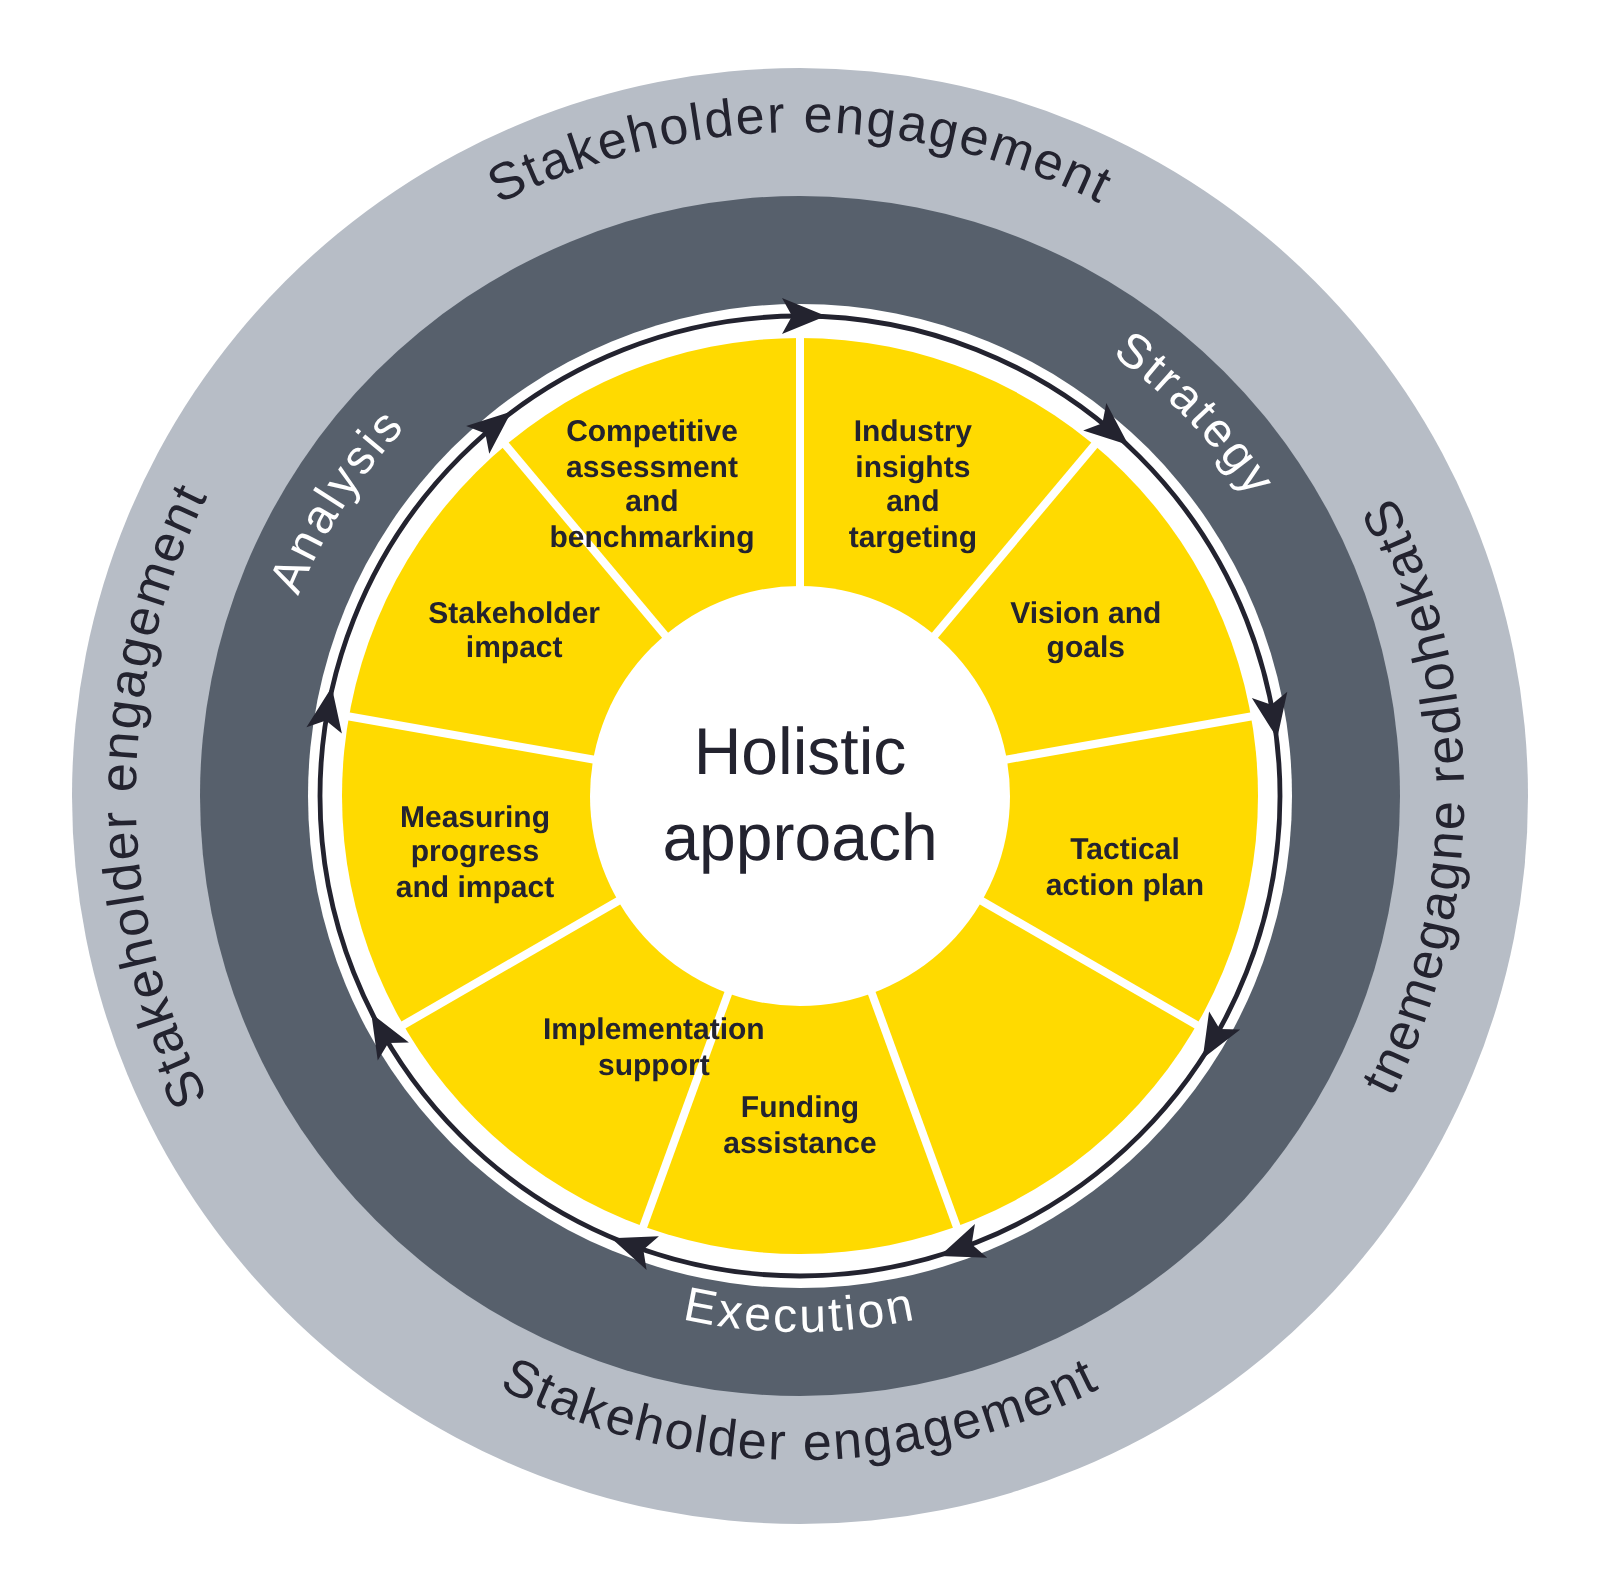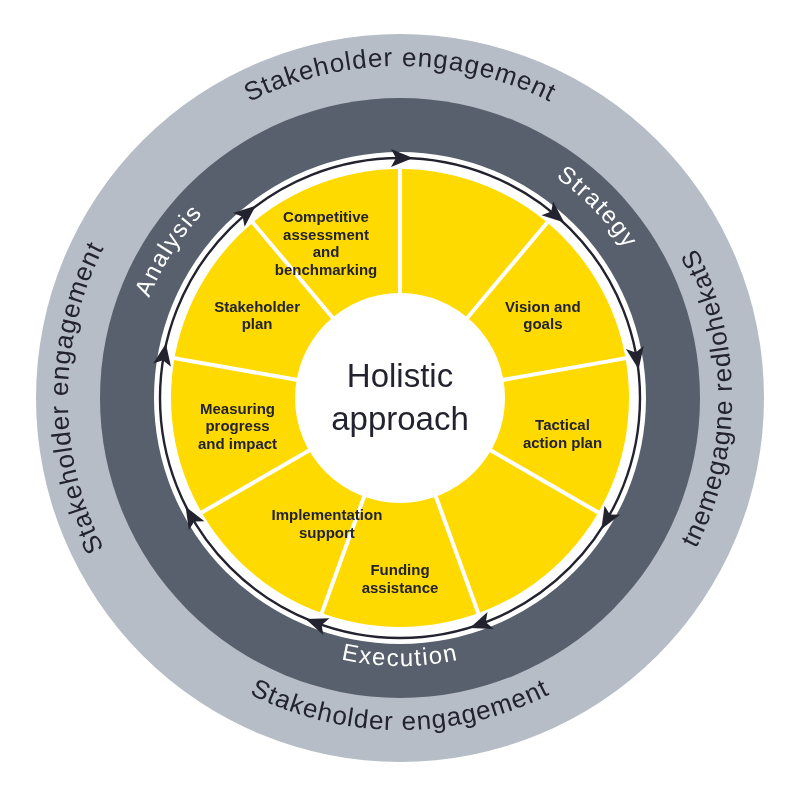--- a/index.html
+++ b/index.html
@@ -103,23 +103,24 @@
       <textPath href="#arc-analysis" startOffset="50%">Analysis</textPath>
     </text>
     <text class="phase-text" text-anchor="middle">
       <textPath href="#arc-strategy" startOffset="50%">Strategy</textPath>
     </text>
     <text class="phase-text" text-anchor="middle">
       <textPath href="#arc-execution" startOffset="50%">Execution</textPath>
     </text>
   </svg>
 
+  <div class="wedge-label" style="left: 456.433px; top: 242.951px; width: 80px;">Industry insights and targeting</div>
   <div class="wedge-label" style="left: 542.894px; top: 315.5px; width: 88px;">Vision and goals</div>
   <div class="wedge-label" style="left: 562.493px; top: 434px; width: 96px;">Tactical action plan</div>
-  <div class="wedge-label" style="left: 400px; top: 563px; width: 88px; margin-top: 16px;">Funding assistance</div>
+  <div class="wedge-label" style="left: 400px; top: 563px; width: 88px;">Funding assistance</div>
   <div class="wedge-label" style="left: 293.94px; top: 524.397px; width: 120px; margin-left: 33px;">Implementation support</div>
   <div class="wedge-label" style="left: 237.507px; top: 426.652px; width: 90px;">Measuring progress and impact</div>
-  <div class="wedge-label" style="left: 257.106px; top: 315.5px; width: 96px;">Stakeholder plan</div>
+  <div class="wedge-label" style="left: 257.106px; top: 315.5px; width: 96px;">Stakeholder impact</div>
   <div class="wedge-label" style="left: 326px; top: 242.951px; width: 104px;">Competitive assessment and benchmarking</div>
 
   <div class="hub-label">Holistic approach</div>
 
 </div>
 
 </body></html>

